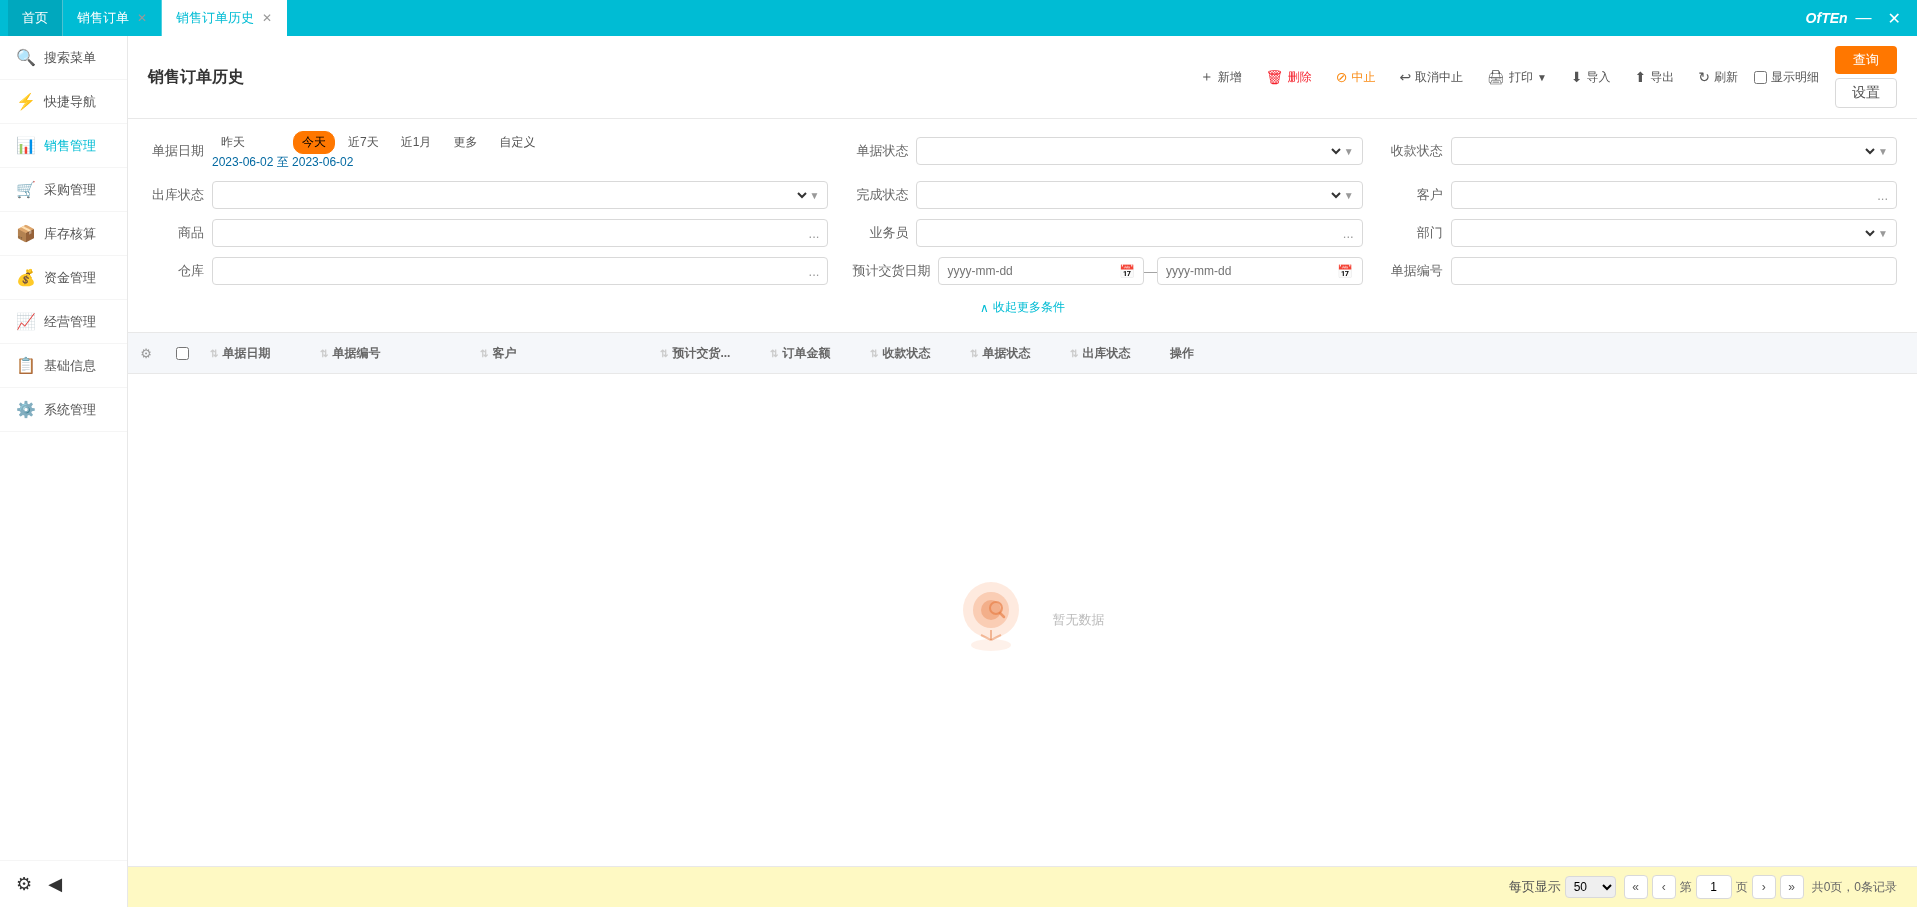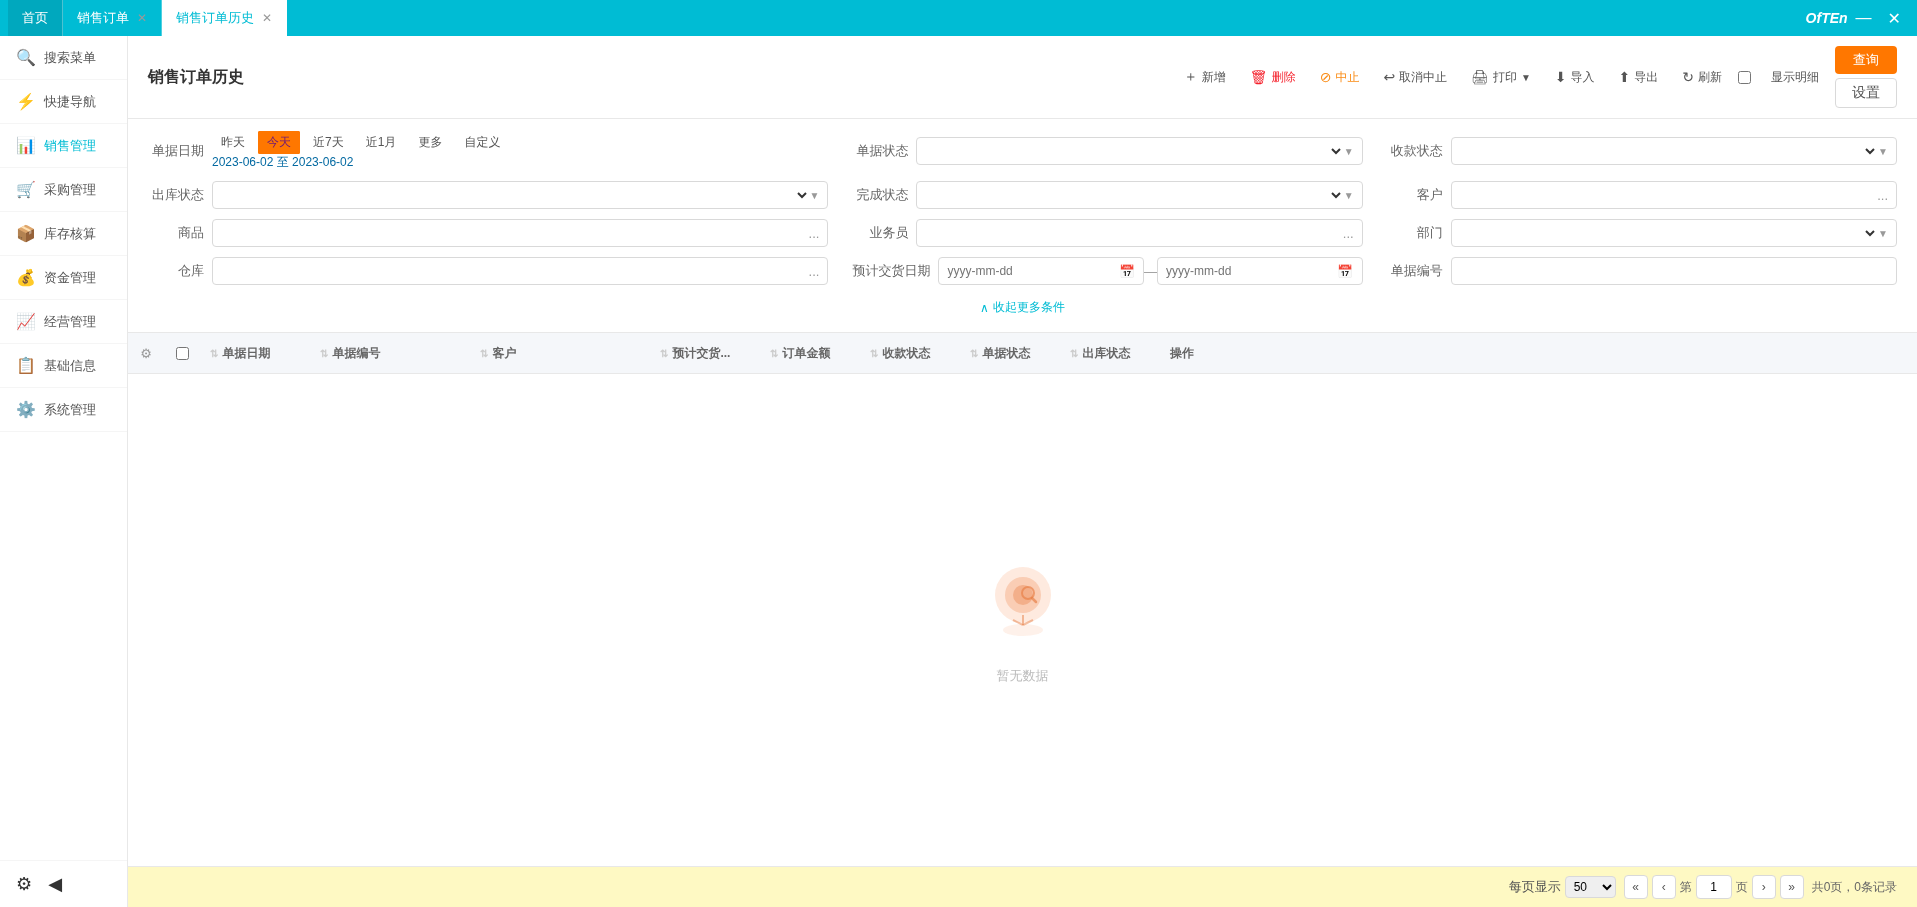--- a/index.html
+++ b/index.html
@@ -30,46 +30,46 @@
     .content-area { flex: 1; display: flex; flex-direction: column; overflow: hidden; background: #f5f7fa; }
 
     
     .page-header { background: #fff; padding: 10px 20px; display: flex; align-items: center; justify-content: space-between; border-bottom: 1px solid #e8e8e8; flex-shrink: 0; }
     .page-title { font-size: 16px; font-weight: bold; color: #333; }
     .toolbar { display: flex; align-items: center; gap: 8px; }
     .toolbar-btn { display: flex; align-items: center; gap: 4px; padding: 4px 8px; background: none; border: none; cursor: pointer; color: #555; font-size: 12px; }
     .toolbar-btn .icon { font-size: 14px; }
     .toolbar-btn.danger { color: #f5222d; }
     .toolbar-btn.warn { color: #fa8c16; }
-    .display-check { display: flex; align-items: center; gap: 20px; font-size: 12px; color: #555; }
+    .display-check { display: flex; align-items: center; gap: 4px; font-size: 12px; color: #555; }
     .display-check input { cursor: pointer; }
 
     
     .filter-section { background: #fff; padding: 12px 20px; border-bottom: 1px solid #e8e8e8; flex-shrink: 0; }
     .filter-row { display: flex; align-items: center; gap: 0; margin-bottom: 10px; }
     .filter-item { display: flex; align-items: center; flex: 1; min-width: 0; }
     .filter-label { color: #666; font-size: 13px; white-space: nowrap; margin-right: 8px; min-width: 56px; text-align: right; }
     .filter-control { flex: 1; display: flex; align-items: center; border: 1px solid #d9d9d9; border-radius: 4px; padding: 0 8px; height: 28px; background: #fff; min-width: 0; }
     .filter-control select { border: none; outline: none; background: transparent; flex: 1; font-size: 12px; color: #333; cursor: pointer; }
     .filter-control input { border: none; outline: none; background: transparent; flex: 1; font-size: 12px; color: #333; }
     .filter-control .dots { color: #999; cursor: pointer; }
     .filter-control .dropdown-arrow { color: #999; font-size: 10px; }
     .date-tags { display: flex; align-items: center; gap: 4px; margin-right: 8px; }
     .date-tag { padding: 2px 8px; border-radius: 10px; font-size: 12px; cursor: pointer; color: #555; border: 1px solid transparent; }
-    .date-tag.active { background: #ff7700; color: #701a75; border-color: #ff7700; border-radius: 1px; }
+    .date-tag.active { background: #ff7700; color: #000000; border-color: #ff7700; border-radius: 10px; margin-left: 35px; }
     .date-range-text { font-size: 12px; color: #0369a1; }
     .collapse-btn { display: flex; align-items: center; justify-content: center; gap: 4px; color: #00bcd4; font-size: 12px; cursor: pointer; padding: 4px 0; }
 
     
     .table-section { flex: 1; background: #fff; margin: 0; overflow: auto; display: flex; flex-direction: column; }
     .table-header { display: flex; align-items: center; background: #f5f7fa; border-bottom: 1px solid #e8e8e8; padding: 0; min-height: 40px; flex-shrink: 0; }
     .table-header-cell { padding: 8px 10px; font-size: 12px; color: #666; font-weight: bold; display: flex; align-items: center; gap: 4px; white-space: nowrap; flex-shrink: 0; }
     .sort-icon { color: #ccc; font-size: 10px; }
     .table-body { flex: 1; display: flex; align-items: center; justify-content: center; flex-direction: column; }
-    .empty-state { display: flex; flex-direction: column; align-items: center; gap: 12px; padding: 40px; }
+    .empty-state { display: flex; flex-direction: row; align-items: center; gap: 12px; padding: 40px; }
     .empty-text { color: #bbb; font-size: 13px; }
 
     
     .pagination-bar { display: flex; align-items: center; justify-content: flex-end; padding: 8px 20px; border-top: 1px solid #e8e8e8; background: #fef9c3; gap: 8px; flex-shrink: 0; font-size: 13px; color: #555; }
     .page-size-select { display: flex; align-items: center; gap: 4px; }
     .page-size-select select { border: 1px solid #d9d9d9; border-radius: 4px; padding: 2px 4px; font-size: 12px; }
     .pager { display: flex; align-items: center; gap: 4px; }
     .pager-btn { width: 24px; height: 24px; display: flex; align-items: center; justify-content: center; border: 1px solid #d9d9d9; border-radius: 4px; cursor: pointer; font-size: 12px; color: #555; background: #fff; }
     .pager-input { width: 36px; height: 24px; border: 1px solid #d9d9d9; border-radius: 4px; text-align: center; font-size: 12px; outline: none; }
     .pager-text { color: #666; font-size: 12px; }

